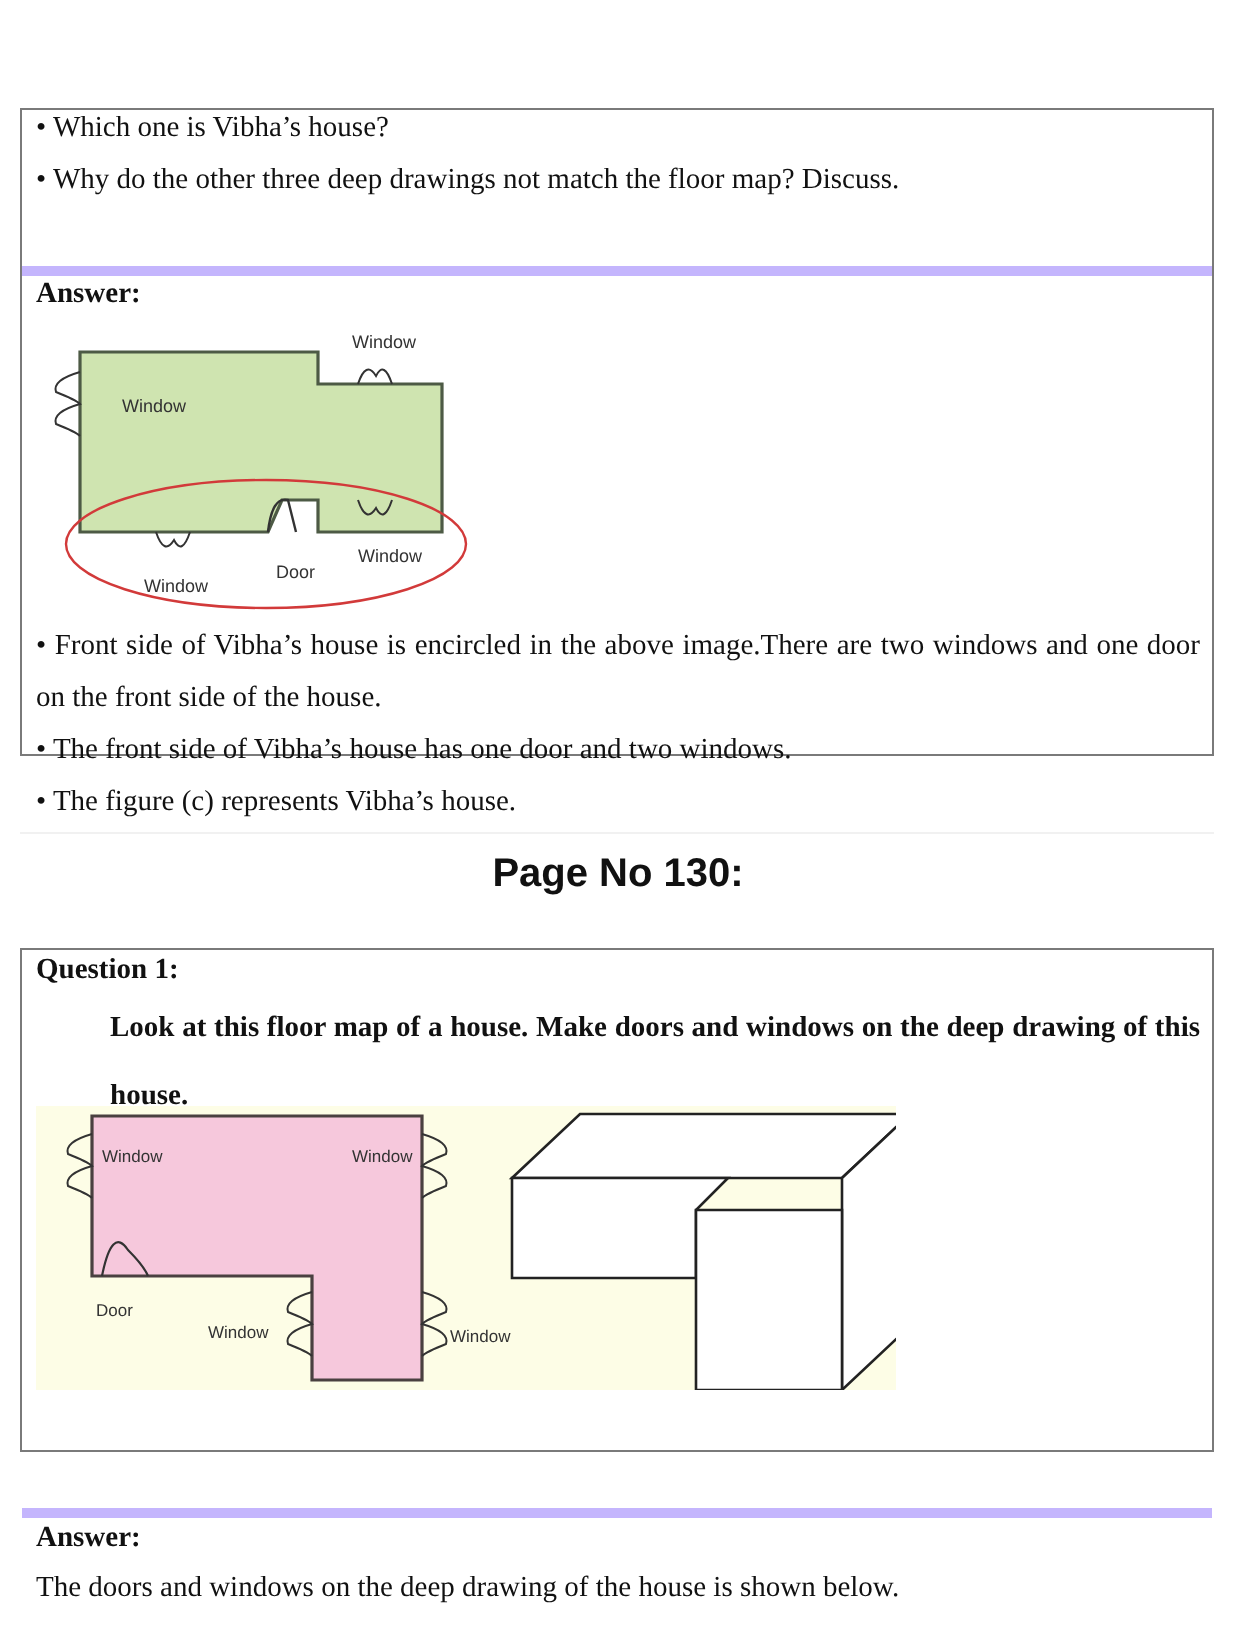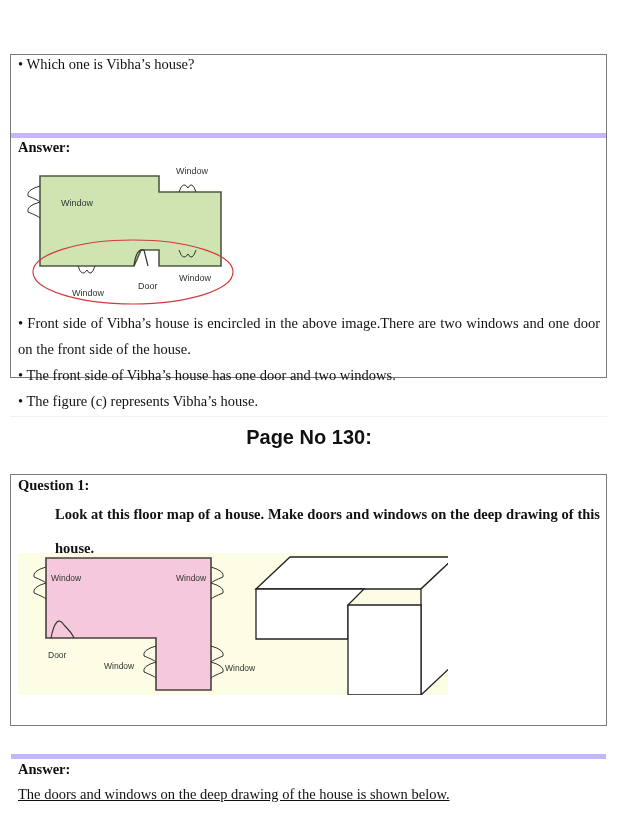--- a/index.html
+++ b/index.html
@@ -13,20 +13,21 @@
   .heading { position:absolute; left:0; width:618px; text-align:center; top:426px;
              font-family:"Liberation Sans", sans-serif; font-weight:bold; font-size:20px; }
   .sep { position:absolute; left:10px; width:597px; top:416px; height:1px; background:#f1f1f1; }
   svg text { font-family:"Liberation Sans", sans-serif; }
 </style>
 </head>
 <body>
 
 <div class="box" style="top:10px; height:324px;margin-top:44px;">
   <div class="txt" style="top:-4px;">• Which one is Vibha’s house?</div>
+  <div class="txt" style="top:22px;">• Why do the other three deep drawings not match the floor map? Discuss.</div>
 
   <div class="cell" style="top:78px; bottom:0;">
     <div class="txt bold" style="top:-4px;">Answer:</div>
 
     <svg width="230" height="150" style="position:absolute; left:5px; top:20px;" viewBox="0 0 230 150">
       <path d="M24 18 H143 V34 H205 V108 H143 V92 H125 L118 108 H24 Z" fill="#cfe4b0" stroke="#4d5a45" stroke-width="1.6"></path>
       <path d="M118 108 Q120 90 128 92 L132 108" fill="none" stroke="#333" stroke-width="1.2"></path>
 
       <path d="M24 28 Q10 32 12 38 Q22 42 24 44 Q10 48 12 54 Q22 58 24 60" fill="none" stroke="#333" stroke-width="1"></path>
       <path d="M163 34 Q167 22 172 30 Q176 22 180 34" fill="none" stroke="#333" stroke-width="1"></path>
@@ -71,15 +72,15 @@
       <path d="M238 36 L272 4 H437 L403 36 Z"></path>
       <path d="M403 36 L437 4 V110 L403 142 Z"></path>
       <path d="M238 36 H346 L330 52 V86 H238 Z"></path>
       <path d="M330 52 H403 V142 H330 Z"></path>
     </g>
   </svg>
 
 
   <div class="cell" style="top:279px; bottom:0;">
     <div class="txt bold" style="top:-3px;">Answer:</div>
-    <div class="txt" style="top:22px;text-decoration:underline;">The doors and windows on the deep drawing of the house is shown below.</div>
+    <div class="txt" style="top:22px;">The doors and windows on the deep drawing of the house is shown below.</div>
   </div>
 </div>
 
 </body></html>

